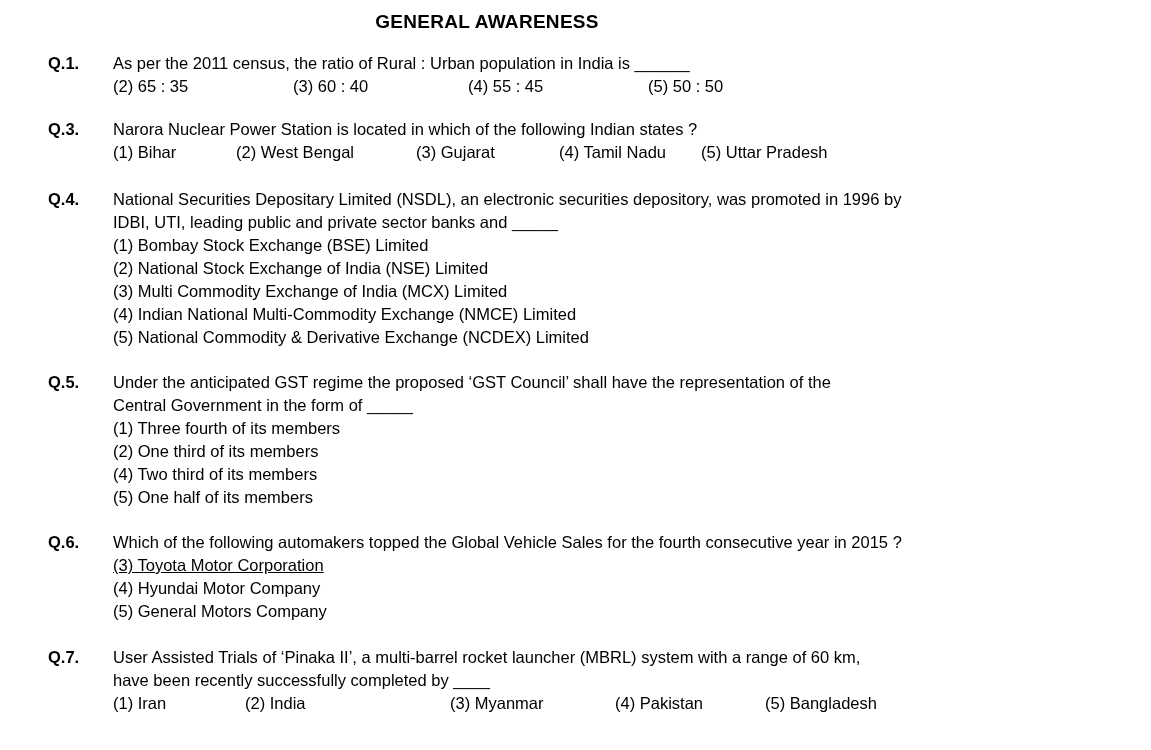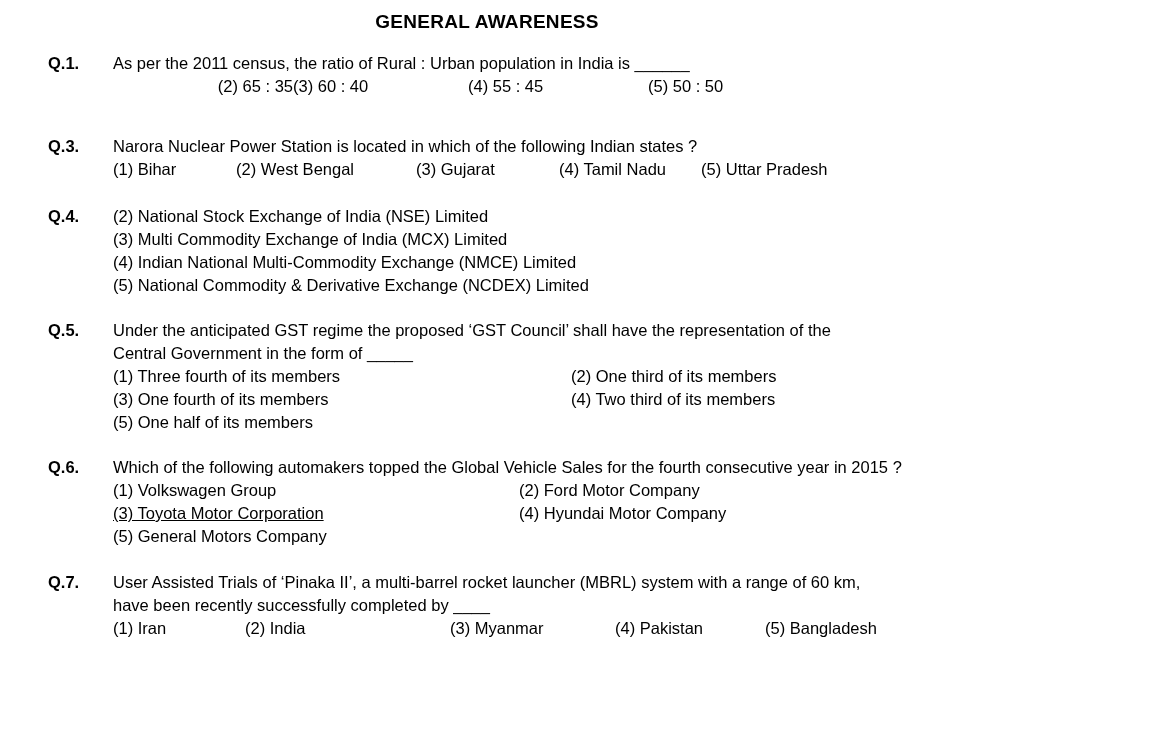--- a/index.html
+++ b/index.html
@@ -56,94 +56,92 @@
   }
   .opt {
     display: inline-block;
   }
   .opts-grid2 {
     line-height: 23px;
     font-size: 16.5px;
   }
   .opts-grid2 .grow {
     display: flex;
+    flex-direction: column;
   }
   .opts-grid2 .c1 { width: 458px; }
   .opts-stack {
     line-height: 23px;
     font-size: 16.5px;
   }
 </style>
 </head>
 <body>
 
 <div class="page">
 
   <h1 class="doc-title">GENERAL AWARENESS</h1>
 
   <div class="q-block" style="margin-top:19px;">
     <div class="q-label">Q.1.</div>
     <div class="q-stem">As per the 2011 census, the ratio of Rural : Urban population in India is ______</div>
     <div class="opts-row">
-      <span class="opt" style="width:180px;text-align:right;">(2)  65 : 35</span>
+      <span class="opt" style="width:180px;">(2)  65 : 35</span>
       <span class="opt" style="width:175px;">(3)  60 : 40</span>
       <span class="opt" style="width:180px;">(4)  55 : 45</span>
       <span class="opt">(5) 50 : 50</span>
     </div>
   </div>
 
 
-  <div class="q-block" style="margin-top:37px;">
+  <div class="q-block" style="margin-top:20px;">
     <div class="q-label">Q.3.</div>
     <div class="q-stem">Narora Nuclear Power Station is located in which of the following Indian states ?</div>
     <div class="opts-row">
       <span class="opt" style="width:123px;">(1)  Bihar</span>
       <span class="opt" style="width:180px;">(2)  West Bengal</span>
       <span class="opt" style="width:143px;">(3)  Gujarat</span>
       <span class="opt" style="width:142px;">(4)  Tamil Nadu</span>
       <span class="opt">(5) Uttar Pradesh</span>
     </div>
   </div>
 
   <div class="q-block" style="margin-top:24px; padding-right:54px;">
     <div class="q-label">Q.4.</div>
+    <div class="q-stem">National Securities Depositary Limited (NSDL), an electronic securities depository, was promoted in 1996 by IDBI, UTI, leading public and private sector banks and _____</div>
     <div class="opts-stack">
+      <div>(1)  Bombay Stock Exchange (BSE) Limited</div>
       <div>(2)  National Stock Exchange of India (NSE) Limited</div>
       <div>(3)  Multi Commodity Exchange of India (MCX) Limited</div>
       <div>(4)  Indian National Multi-Commodity Exchange (NMCE) Limited</div>
       <div>(5)  National Commodity &amp; Derivative Exchange (NCDEX) Limited</div>
     </div>
   </div>
 
   <div class="q-block" style="margin-top:22px; padding-right:108px;">
     <div class="q-label">Q.5.</div>
     <div class="q-stem">Under the anticipated GST regime the proposed ‘GST Council’ shall have the representation of the Central Government in the form of _____</div>
     <div class="opts-grid2">
       <div class="grow">
         <span class="c1">(1)  Three fourth of its members</span>
         <span>(2)  One third of its members</span>
       </div>
       <div class="grow">
-        <span class="c1">(3)  One fourth of its members</span>
         <span>(4)  Two third of its members</span>
       </div>
       <div class="grow">
         <span class="c1">(5)  One half of its members</span>
       </div>
     </div>
   </div>
 
   <div class="q-block" style="margin-top:22px;">
     <div class="q-label">Q.6.</div>
     <div class="q-stem">Which of the following automakers topped the Global Vehicle Sales for the fourth consecutive year in 2015 ?</div>
     <div class="opts-grid2">
-      <div class="grow">
-        <span class="c1" style="width:406px;">(1) Volkswagen Group</span>
-        <span>(2) Ford Motor Company</span>
-      </div>
       <div class="grow">
         <span class="c1" style="width:406px;text-decoration:underline;">(3) Toyota Motor Corporation</span>
         <span>(4) Hyundai Motor Company</span>
       </div>
       <div class="grow">
         <span class="c1" style="width:406px;">(5) General Motors Company</span>
       </div>
     </div>
   </div>
 

